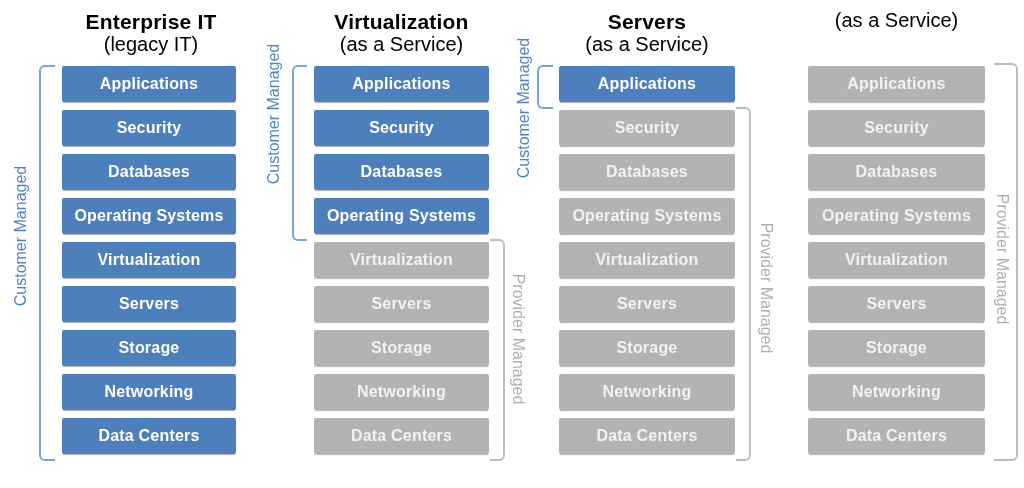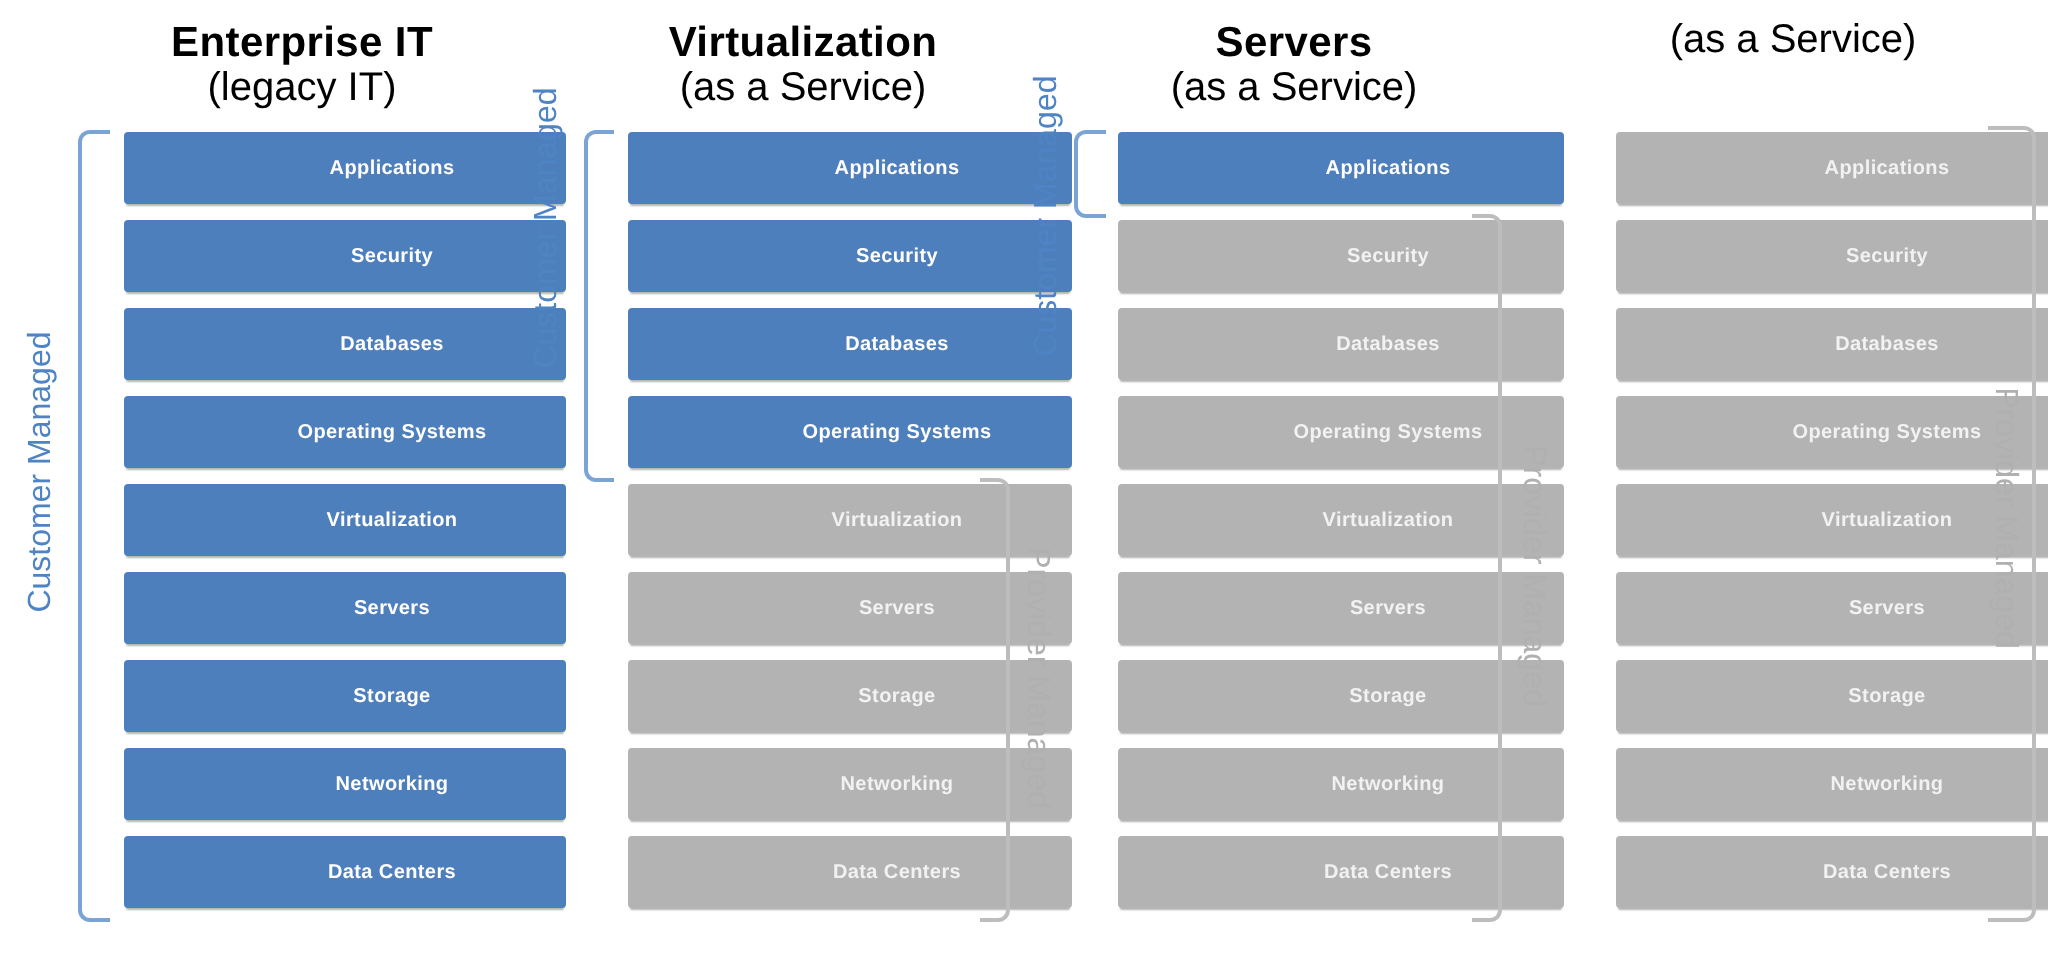--- a/index.html
+++ b/index.html
@@ -6,24 +6,23 @@
   #canvas{
     position:relative;width:1024px;height:488px;background:#ffffff;
     font-family:"Liberation Sans", sans-serif;overflow:hidden;
   }
   .col-group{position:absolute;left:0;top:0;width:0;height:0;overflow:visible;}
   .col-header{position:absolute;width:240px;text-align:center;color:#000;}
   .col-title{font-size:21px;font-weight:700;line-height:24px;letter-spacing:.2px;}
   .col-subtitle{font-size:20px;font-weight:400;line-height:20px;}
   .layer-box{
     position:absolute;display:flex;align-items:center;justify-content:center;
-    font-size:10px;font-weight:700;border-radius:2px;
+    font-size:16px;font-weight:700;border-radius:2px;
     box-shadow:0 2px 1px -1px rgba(0,0,0,0.30);
     letter-spacing:.2px;
-    padding-left:47px;
   }
   .bracket{position:absolute;}
   .bracket.left{
     border-left:2px solid;border-top:2px solid;border-bottom:2px solid;
     border-radius:6px 0 0 6px;
   }
   .bracket.right{
     border-right:2px solid;border-top:2px solid;border-bottom:2px solid;
     border-radius:0 6px 6px 0;
   }

